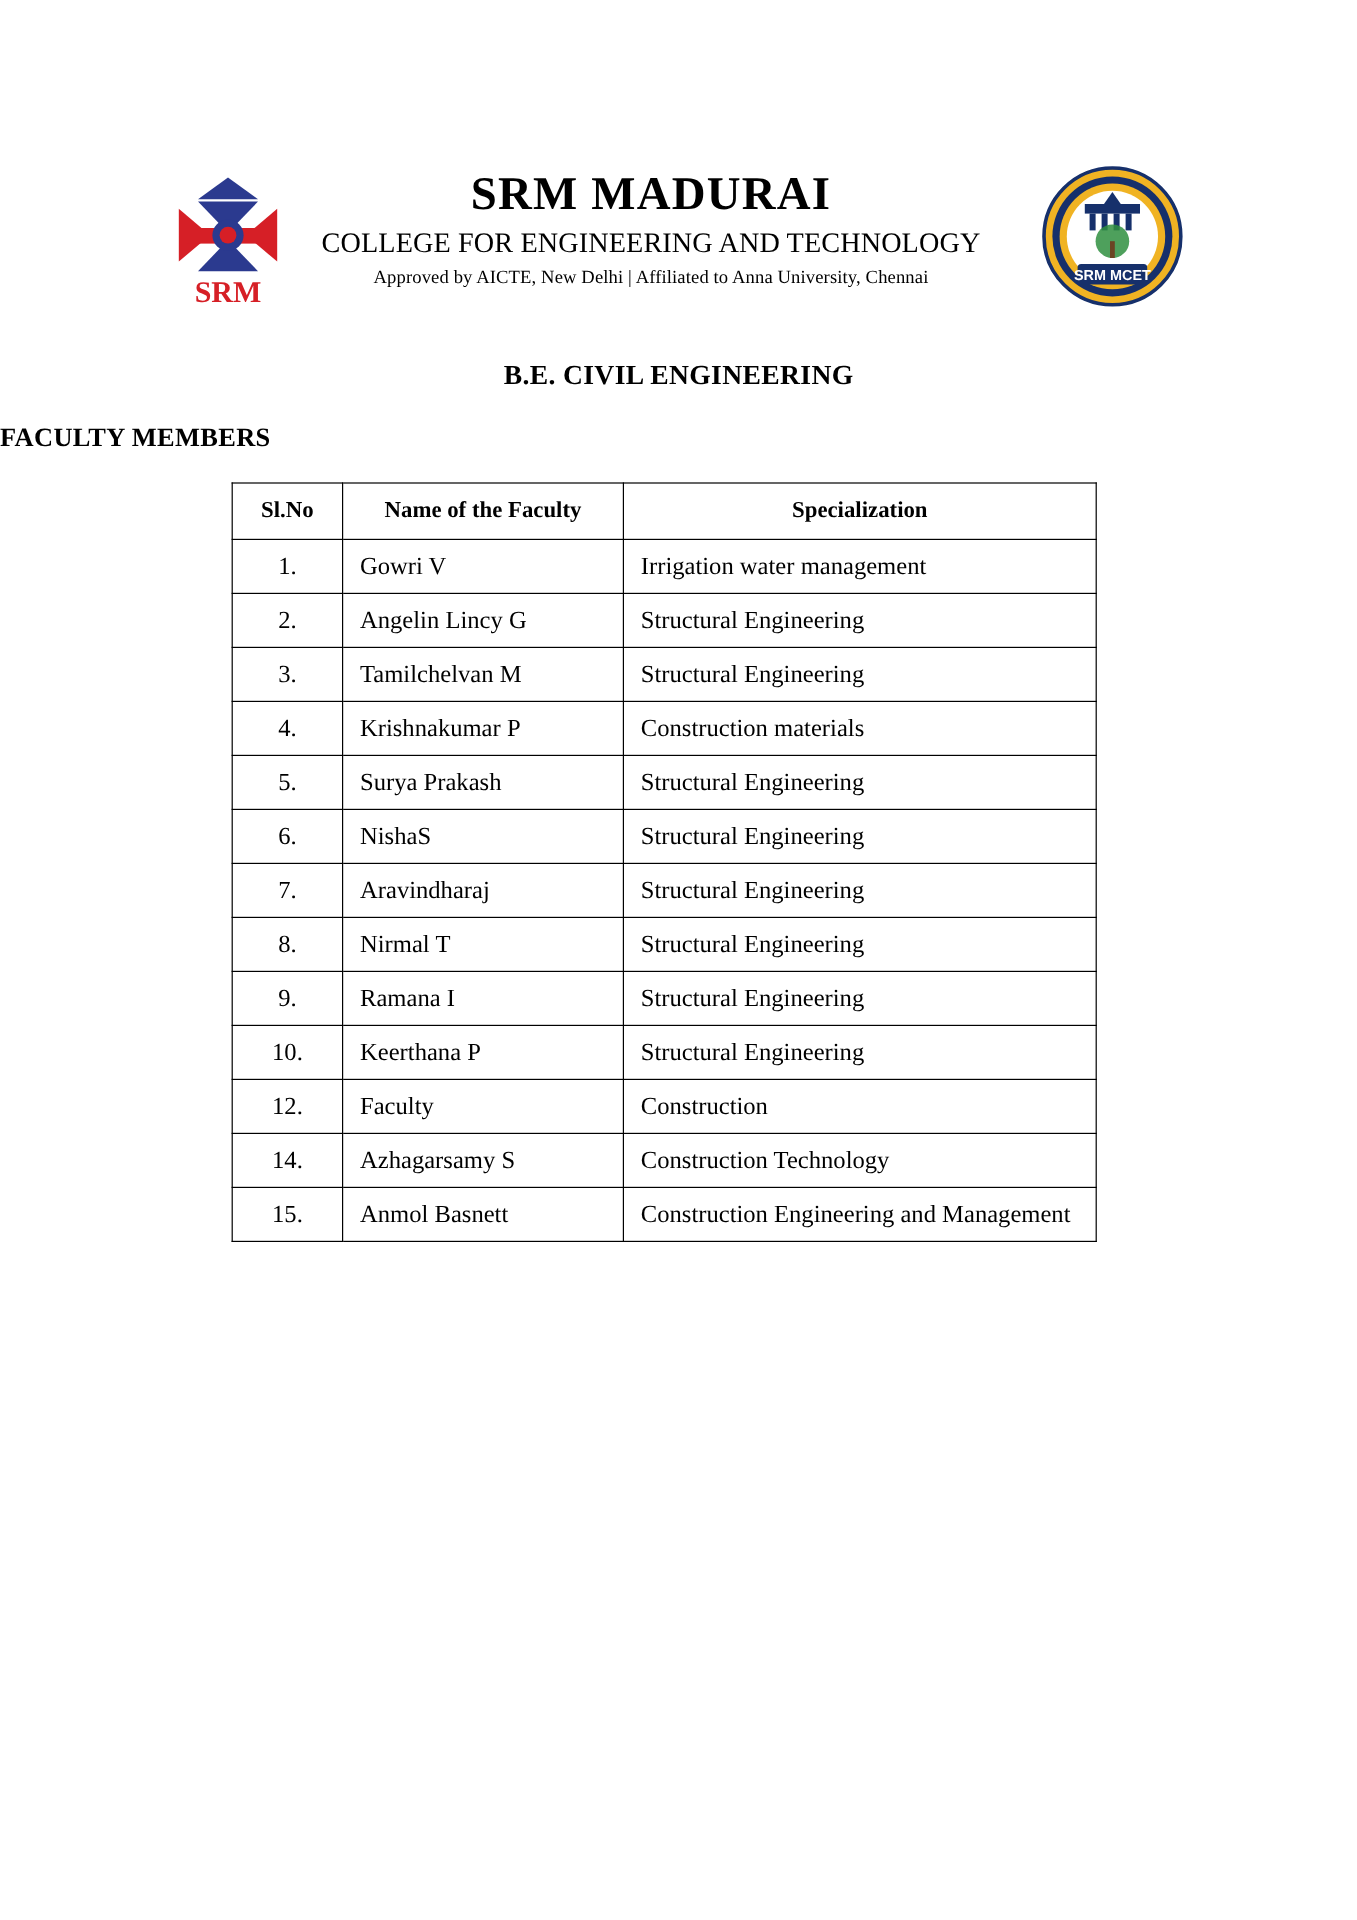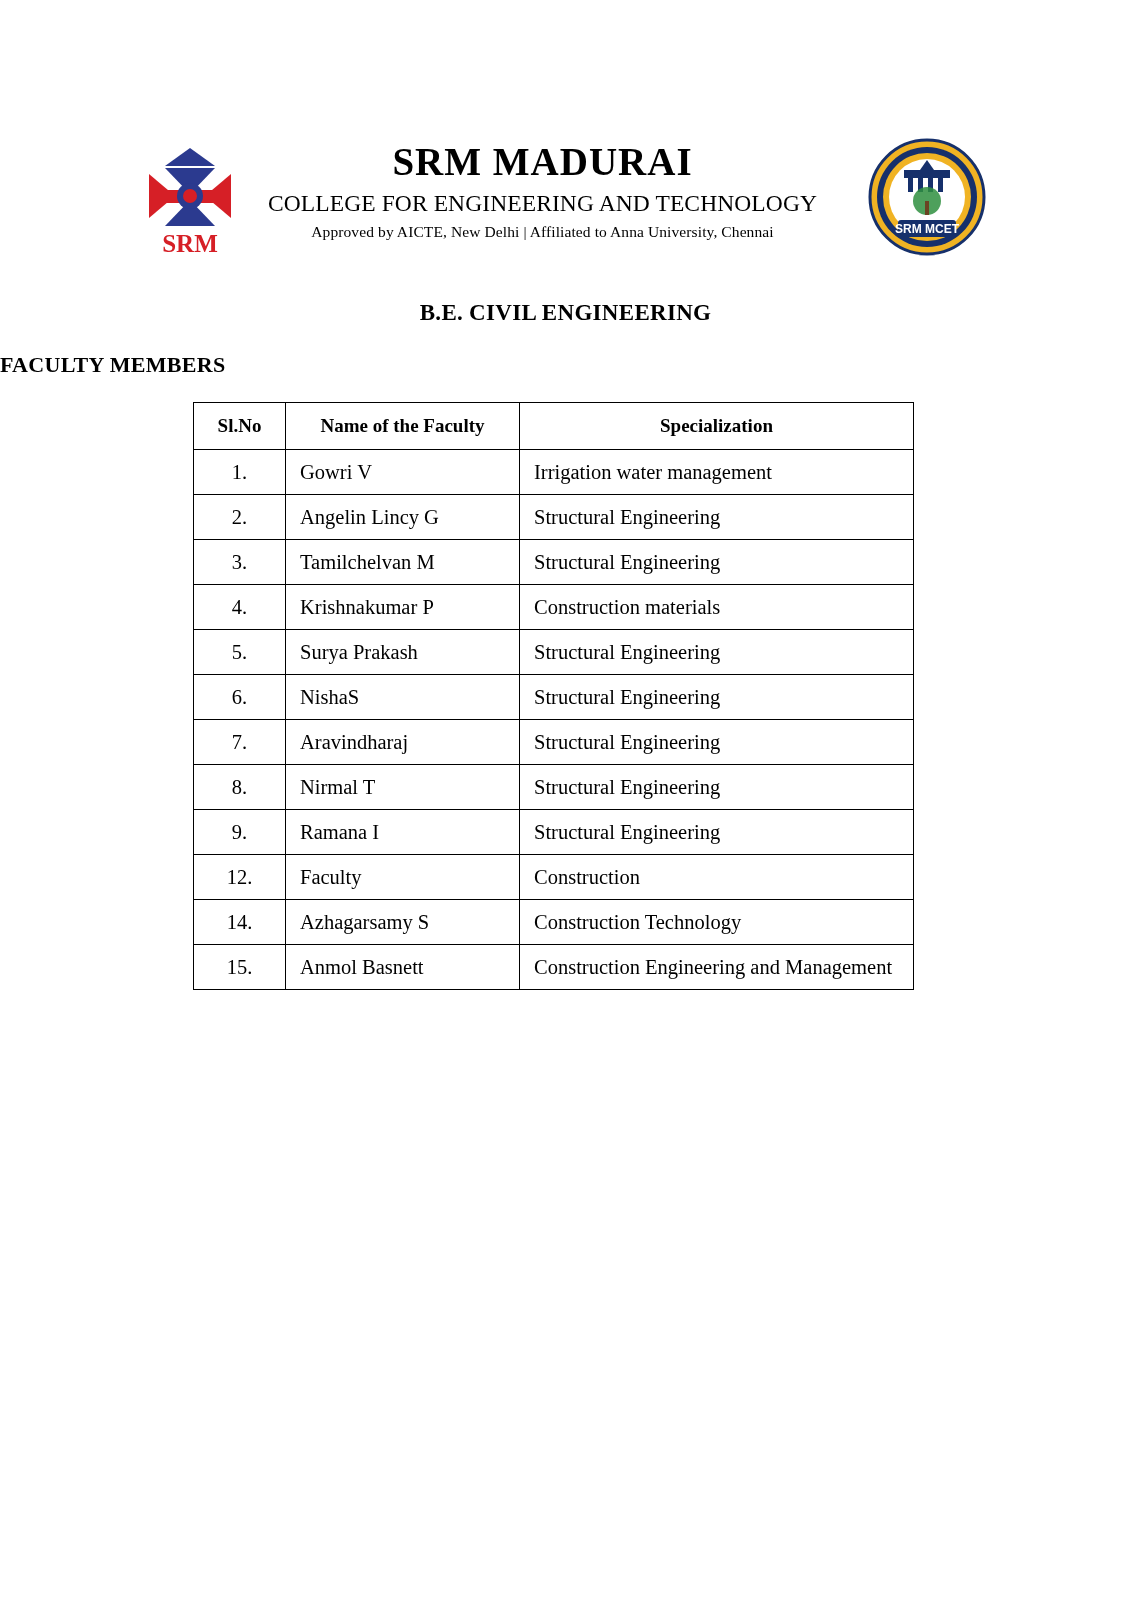--- a/index.html
+++ b/index.html
@@ -256,20 +256,25 @@
           <td class="sl">8.</td>
           <td class="name">Nirmal T</td>
           <td class="spec">Structural Engineering</td>
         </tr>
         <tr>
           <td class="sl">9.</td>
           <td class="name">Ramana I</td>
           <td class="spec">Structural Engineering</td>
         </tr>
         <tr>
+          <td class="sl">10.</td>
+          <td class="name">Keerthana P</td>
+          <td class="spec">Structural Engineering</td>
+        </tr>
+        <tr>
           <td class="sl">12.</td>
           <td class="name">Faculty</td>
           <td class="spec">Construction</td>
         </tr>
         <tr>
           <td class="sl">14.</td>
           <td class="name">Azhagarsamy S</td>
           <td class="spec">Construction Technology</td>
         </tr>
         <tr>

